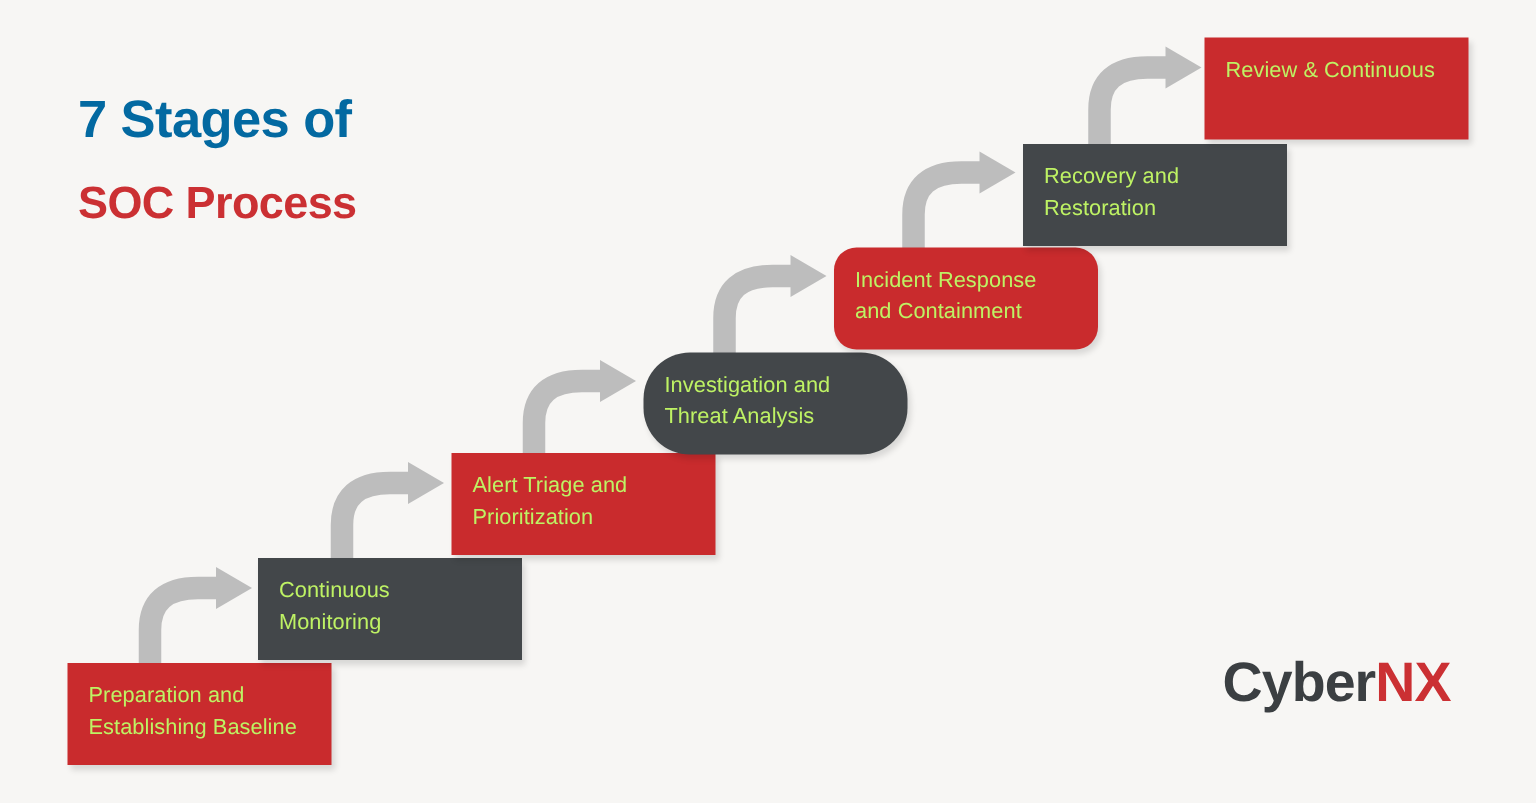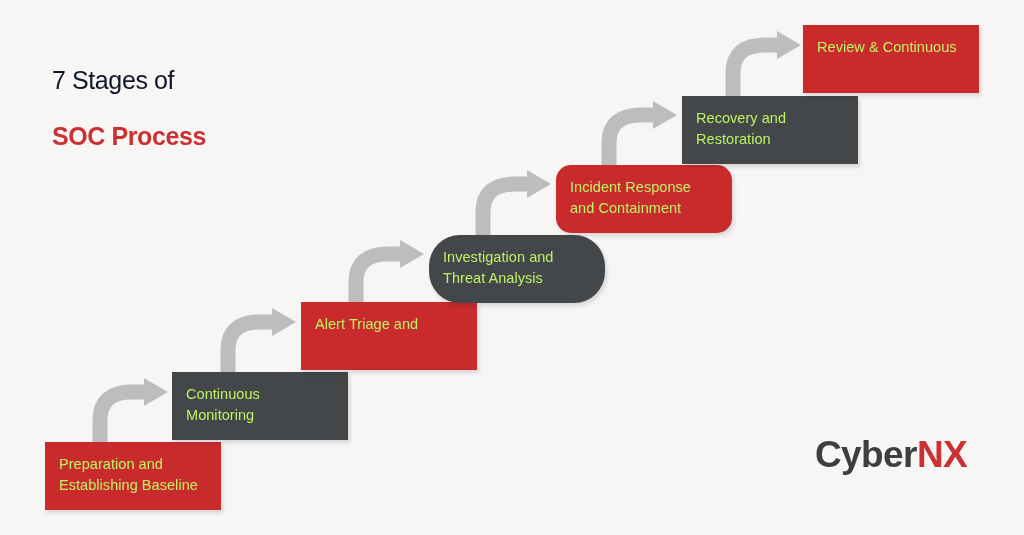--- a/index.html
+++ b/index.html
@@ -22,29 +22,29 @@
   }
 
   
   .title-block {
     position: absolute;
     left: 52px;
     top: 57px;
     width: 420px;
   }
   .title-line1 {
-    font-size: 25px;
-    font-weight: normal;
-    color: #0f172a;
+    font-size: 35px;
+    font-weight: bold;
+    color: #0369a1;
     letter-spacing: -0.4px;
     line-height: 46px;
     white-space: nowrap;
   }
   .title-line2 {
-    font-size: 25px;
+    font-size: 30px;
     font-weight: bold;
     color: #cb3033;
     letter-spacing: -0.4px;
     line-height: 46px;
     margin-top: 10px;
     white-space: nowrap;
   }
 
   
   .step {
@@ -141,20 +141,21 @@
       <div class="step step-red" style="left: 45px; top: 442px;">
         <div class="step-label">Preparation and</div>
         <div class="step-label">Establishing Baseline</div>
       </div>
       <div class="step step-dark" style="left: 172px; top: 372px;">
         <div class="step-label">Continuous</div>
         <div class="step-label">Monitoring</div>
       </div>
       <div class="step step-red" style="left: 301px; top: 302px;">
         <div class="step-label">Alert Triage and</div>
+        <div class="step-label">Prioritization</div>
       </div>
       <div class="step step-dark" style="left: 429px; top: 235px; border-radius: 31px;">
         <div class="step-label">Investigation and</div>
         <div class="step-label">Threat Analysis</div>
       </div>
       <div class="step step-red" style="left: 556px; top: 165px; border-radius: 15px;">
         <div class="step-label">Incident Response</div>
         <div class="step-label">and Containment</div>
       </div>
       <div class="step step-dark" style="left: 682px; top: 96px;">

